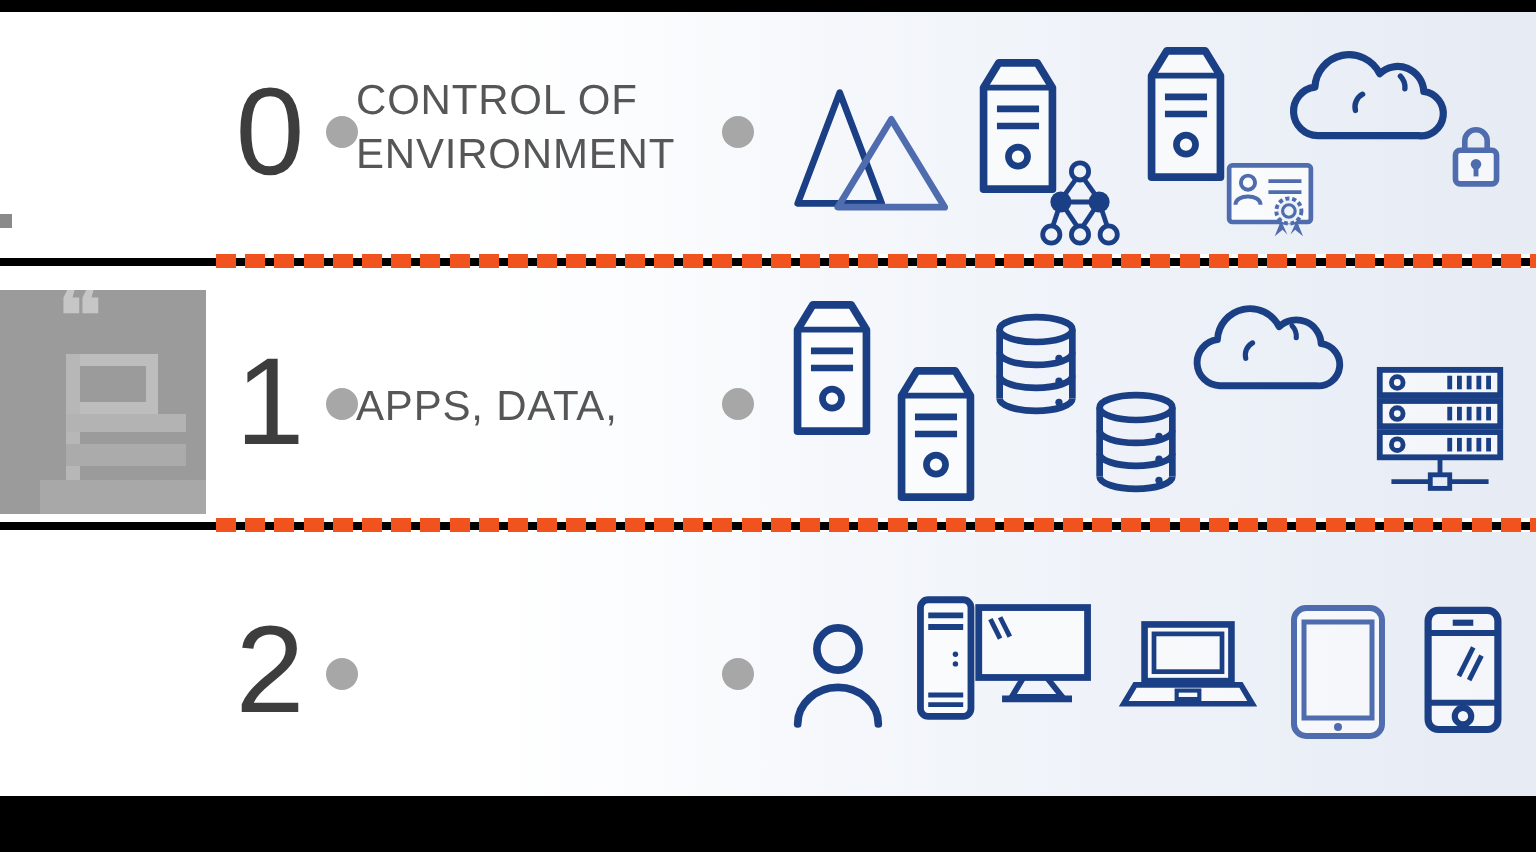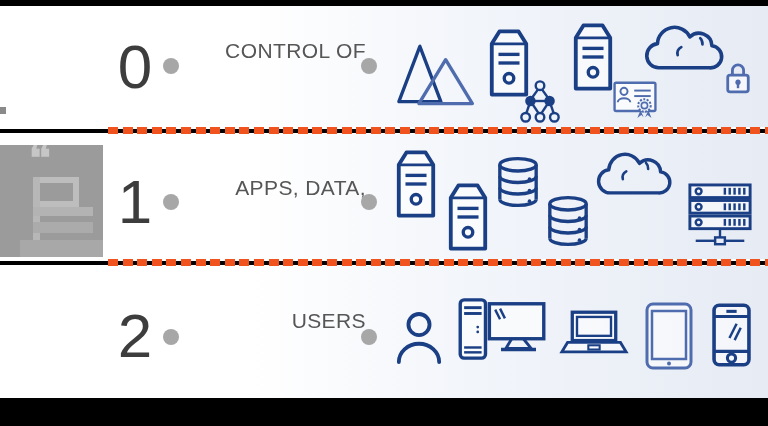--- a/index.html
+++ b/index.html
@@ -14,21 +14,21 @@
   #row-1{top:134px;height:125px;}
   #row-2{top:266px;height:132px;}
   .divider{position:absolute;left:0;width:768px;height:7px;}
   #divider-1{top:127px;} #divider-2{top:259px;}
   .divider .core{position:absolute;left:0;top:2px;width:100%;height:3.5px;background:var(--black);}
   .divider .dashes{position:absolute;left:108px;right:0;top:0;height:7px;
        background:repeating-linear-gradient(90deg,var(--orange) 0 10px,transparent 10px 14.6px);}
   .num{position:absolute;left:103px;width:64px;text-align:center;
        font-size:62px;line-height:62px;font-weight:100;color:var(--digit);}
   .dot{position:absolute;width:16px;height:16px;border-radius:50%;background:var(--dotgray);}
-  .label{position:absolute;left:178px;width:188px;text-align:right;
+  .label{position:absolute;left:178px;width:188px;text-align:left;
        font-size:21px;line-height:27px;letter-spacing:.4px;color:var(--textgray);}
   .icon{position:absolute;}
   .ic-navy{color:var(--navy);} .ic-blue{color:var(--blue);}
   svg{display:block;width:100%;height:100%;overflow:visible;}
   
   #gray-photo{position:absolute;left:0;top:11px;width:103px;height:112px;background:#9b9b9b;overflow:hidden;}
   #gray-photo .q{position:absolute;left:28px;top:-12px;font-size:44px;color:#c6c6c6;
        font-family:"DejaVu Serif",serif;}
   #gray-photo .p1{position:absolute;left:33px;top:32px;width:34px;height:18px;border:6px solid #bdbdbd;}
   #gray-photo .p2{position:absolute;left:33px;top:62px;width:60px;height:9px;background:#b3b3b3;}
@@ -42,20 +42,21 @@
 
 <div id="canvas">
 
   <div id="top-bar" class="bar"></div>
 
   <section class="row" id="row-0">
     <div class="num" style="top:30px">0</div>
     <div class="dot" style="left:163px;top:52px"></div>
     <div class="label" style="top:31px">
       <div>CONTROL OF</div>
+      <div>ENVIRONMENT</div>
     </div>
     <div class="dot" style="left:361px;top:52px"></div>
 
     <div class="icon ic-navy" style="left:396px;top:34px;width:84px;height:68px">
       <svg viewBox="0 0 88 70">
           <path d="M25 6 L3 64 H47 Z" fill="none" stroke="currentColor" stroke-width="3.5" stroke-linejoin="round"></path>
           <path d="M52 20 L24 66 H80 Z" fill="none" stroke="#4f6cae" stroke-width="3.5" stroke-linejoin="round"></path>
         </svg>
     </div>
     <div class="icon ic-navy" style="left:487px;top:21px;width:44px;height:72px">
@@ -134,21 +135,21 @@
     <div id="gray-photo">
       <span class="q">❝</span>
       <div class="p1"></div>
         <div class="p5"></div>
         <div class="p2"></div>
         <div class="p3"></div>
         <div class="p4"></div>
     </div>
     <div class="num" style="top:37px">1</div>
     <div class="dot" style="left:163px;top:60px"></div>
-    <div class="label" style="top:40px">
+    <div class="label" style="top:56px">
       <div>APPS, DATA,</div>
     </div>
     <div class="dot" style="left:361px;top:60px"></div>
 
     <div class="icon ic-navy" style="left:394px;top:14px;width:44px;height:72px">
       <svg viewBox="0 0 46 74">
           <path d="M5 17 L13 4 H33 L41 17 V70 H5 Z" fill="rgba(255,255,255,.55)" stroke="currentColor" stroke-width="4" stroke-linejoin="round"></path>
           <line x1="5" y1="17" x2="41" y2="17" stroke="currentColor" stroke-width="3"></line>
           <line x1="12" y1="28" x2="34" y2="28" stroke="currentColor" stroke-width="3.5"></line>
           <line x1="12" y1="37" x2="34" y2="37" stroke="currentColor" stroke-width="3.5"></line>
@@ -238,21 +239,20 @@
 
   <div class="divider" id="divider-2">
       <div class="core"></div>
       <div class="dashes"></div>
     </div>
 
   <section class="row" id="row-2">
     <div class="num" style="top:39px">2</div>
     <div class="dot" style="left:163px;top:63px"></div>
     <div class="label" style="top:41px">
-      <div>USERS</div>
     </div>
     <div class="dot" style="left:361px;top:63px"></div>
 
     <div class="icon ic-navy" style="left:395px;top:44px;width:48px;height:54px">
       <svg viewBox="0 0 50 56">
           <circle cx="25" cy="15" r="11" fill="none" stroke="currentColor" stroke-width="4"></circle>
           <path d="M4 54 a21 19 0 0 1 42 0" fill="none" stroke="currentColor" stroke-width="4" stroke-linecap="round"></path>
         </svg>
     </div>
     <div class="icon ic-navy" style="left:458px;top:30px;width:88px;height:68px">

